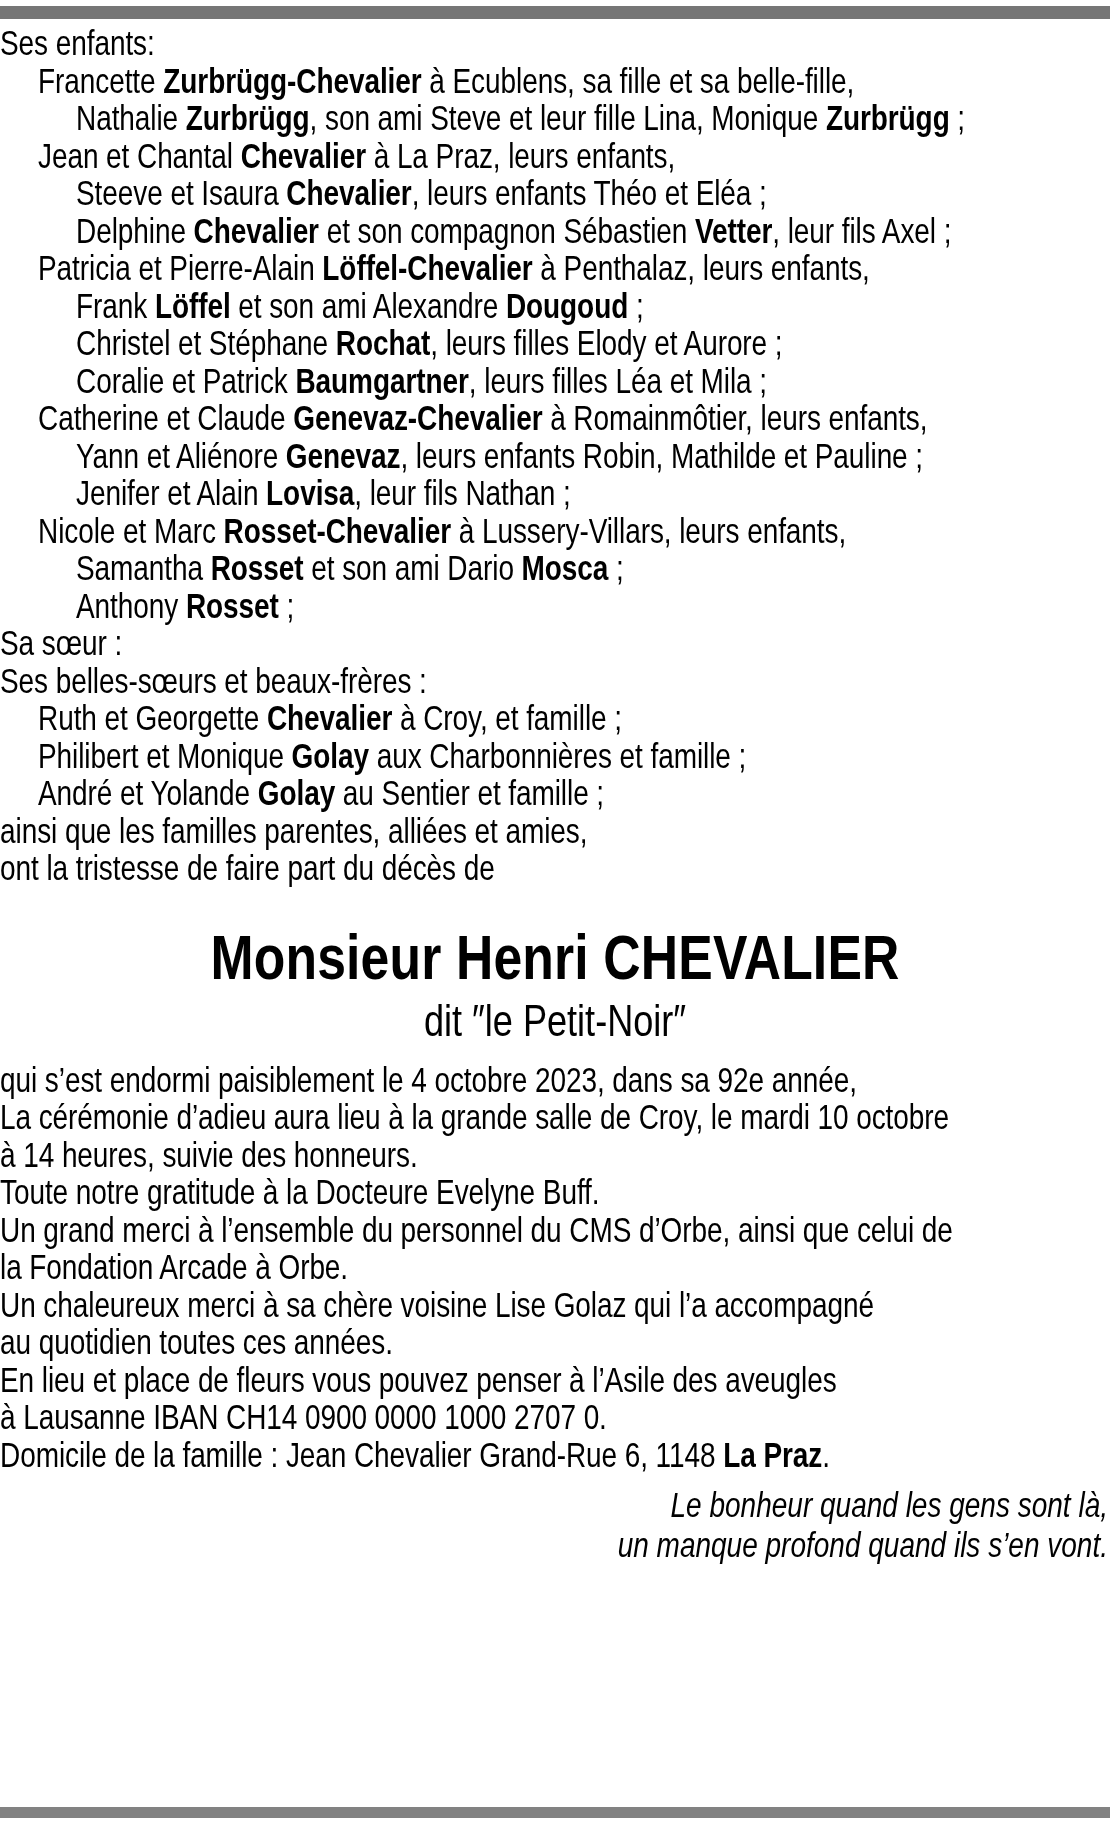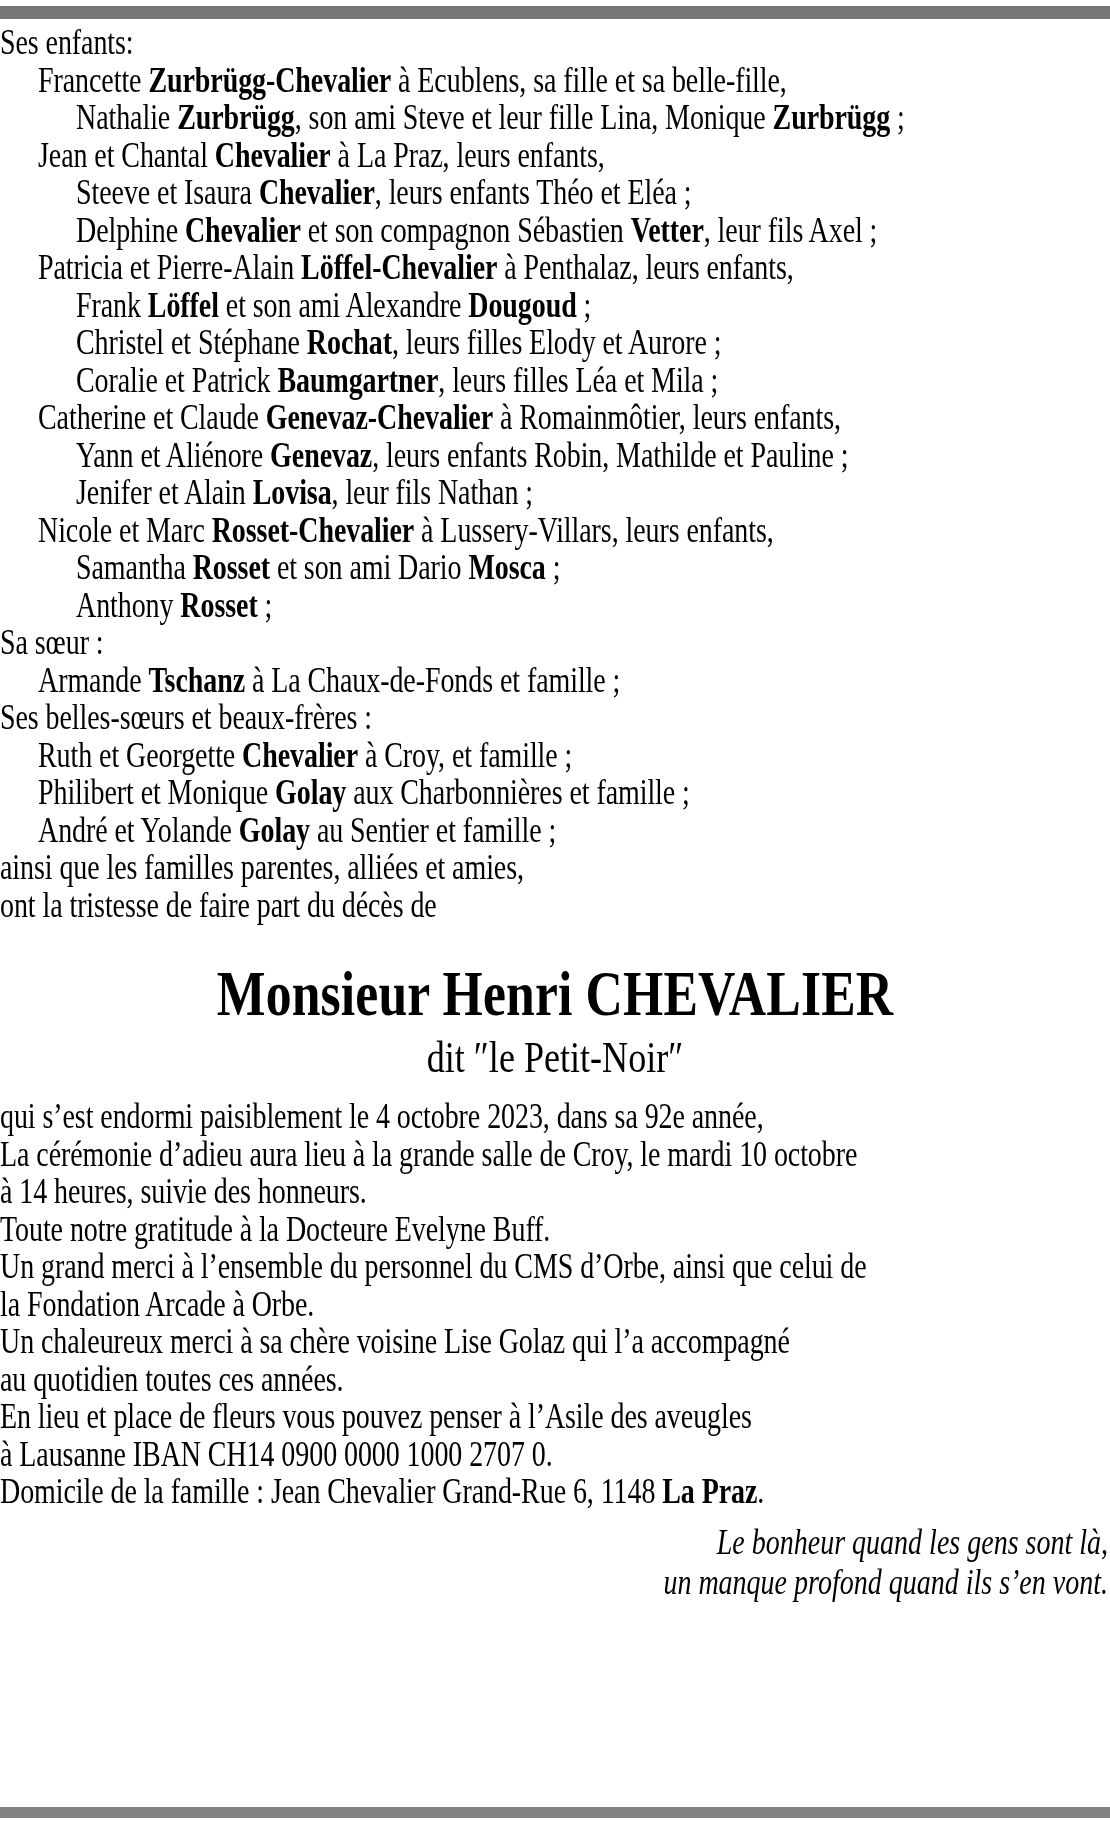--- a/index.html
+++ b/index.html
@@ -15,21 +15,20 @@
     font-family: "Liberation Sans Narrow", "Liberation Sans", sans-serif;
     color: #000000;
     -webkit-font-smoothing: antialiased;
   }
   .notice {
     position: relative;
     width: 1110px;
     height: 1822px;
     box-sizing: border-box;
     background: #ffffff;
-    font-family: Liberation Serif, serif;
   }
   .rule-top {
     position: absolute;
     left: 0;
     top: 6px;
     width: 1110px;
     height: 13px;
     background: #767676;
   }
   .rule-bottom {
@@ -129,23 +128,20 @@
         <div class="line ind2"><span>Coralie et Patrick </span><b>Baumgartner</b><span>, leurs filles Léa et Mila ;</span></div>
         <div class="line ind1"><span>Catherine et Claude </span><b>Genevaz-Chevalier</b><span> à Romainmôtier, leurs enfants,</span></div>
         <div class="line ind2"><span>Yann et Aliénore </span><b>Genevaz</b><span>, leurs enfants Robin, Mathilde et Pauline ;</span></div>
         <div class="line ind2"><span>Jenifer et Alain </span><b>Lovisa</b><span>, leur fils Nathan ;</span></div>
         <div class="line ind1"><span>Nicole et Marc </span><b>Rosset-Chevalier</b><span> à Lussery-Villars, leurs enfants,</span></div>
         <div class="line ind2"><span>Samantha </span><b>Rosset</b><span> et son ami Dario </span><b>Mosca</b><span> ;</span></div>
         <div class="line ind2"><span>Anthony </span><b>Rosset</b><span> ;</span></div>
       </div>
 
     <div class="line ind0">Sa sœur :</div>
-    <div>
-        <div class="line ind1"><span>Armande </span><b>Tschanz</b><span> à La Chaux-de-Fonds et famille ;</span></div>
-      </div>
 
     <div class="line ind0">Ses belles-sœurs et beaux-frères :</div>
     <div>
         <div class="line ind1"><span>Ruth et Georgette </span><b>Chevalier</b><span> à Croy, et famille ;</span></div>
         <div class="line ind1"><span>Philibert et Monique </span><b>Golay</b><span> aux Charbonnières et famille ;</span></div>
         <div class="line ind1"><span>André et Yolande </span><b>Golay</b><span> au Sentier et famille ;</span></div>
       </div>
 
     <div>
         <div class="line ind0"><span>ainsi que les familles parentes, alliées et amies,</span></div>

